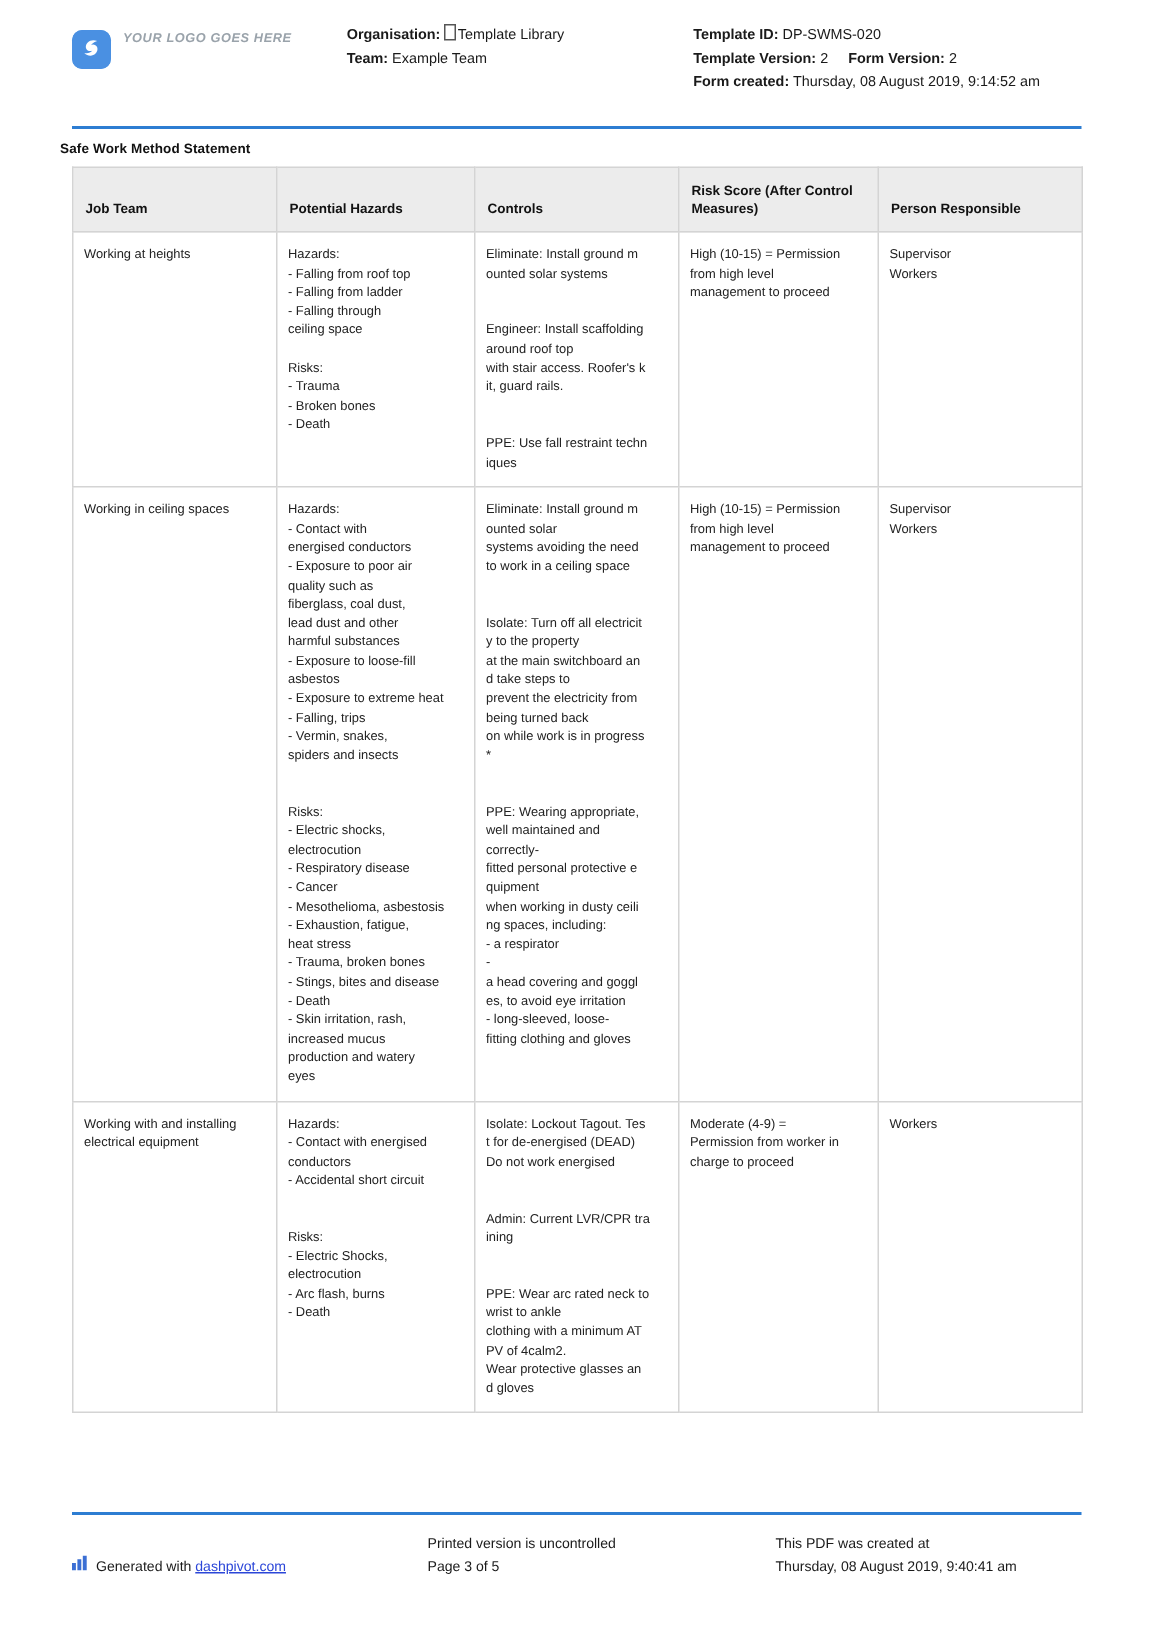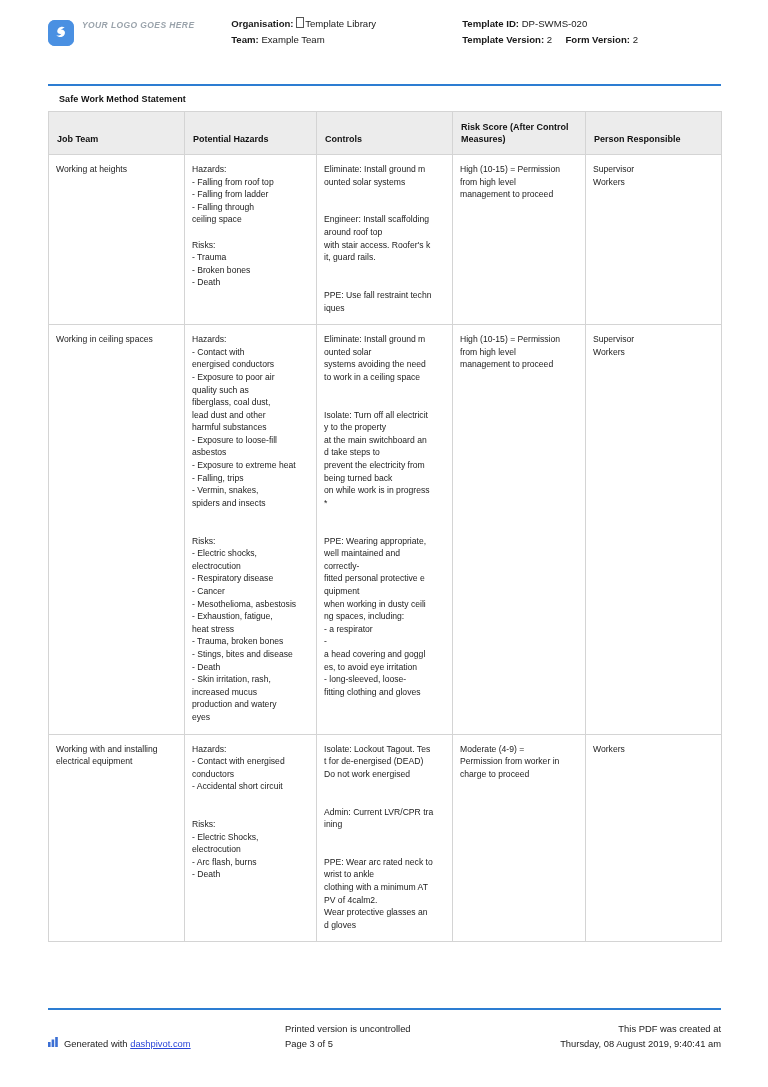--- a/index.html
+++ b/index.html
@@ -82,21 +82,21 @@
     left: 48px;
     top: 84px;
     width: 673px;
     height: 2px;
     background: #2d7dd2;
   }
 
   
   .section-title {
     position: absolute;
-    left: 59px;
+    left: 40px;
     top: 94px;
     font-size: 9px;
     font-weight: bold;
     color: #111;
     letter-spacing: 0.1px;
   }
 
   
   .swms-table {
     position: absolute;
@@ -150,21 +150,21 @@
     left: 48px;
     top: 1022px;
     width: 673px;
     display: flex;
     font-size: 9.4px;
     line-height: 14.5px;
     color: #1a1a1a;
   }
   .footer-col-1 { width: 237px; display: flex; align-items: flex-end; gap: 5px; }
   .footer-col-2 { width: 232px; }
-  .footer-col-3 { width: 204px; text-align: right; }
+  .footer-col-3 { width: 204px; }
   .footer-link {
     color: #2b46d8;
     text-decoration: underline;
   }
   .bars-icon { flex: 0 0 auto; margin-top: 2px; }
 </style>
 </head>
 <body>
 
 <div class="page">
@@ -196,20 +196,24 @@
       <div class="meta-line">
         <b>Template ID:</b>
         <span>DP-SWMS-020</span>
       </div>
       <div class="meta-line">
         <b>Template Version:</b>
         <span>2</span>
         &nbsp;&nbsp;&nbsp;
         <b>Form Version:</b>
         <span>2</span>
+      </div>
+      <div class="meta-line wrap">
+        <b>Form created:</b>
+        <span>Thursday, 08 August 2019, 9:14:52 am</span>
       </div>
     </div>
   </div>
 
   <div class="rule-top"></div>
 
   <div class="section-title">Safe Work Method Statement</div>
 
   <table class="swms-table">
     <colgroup>

